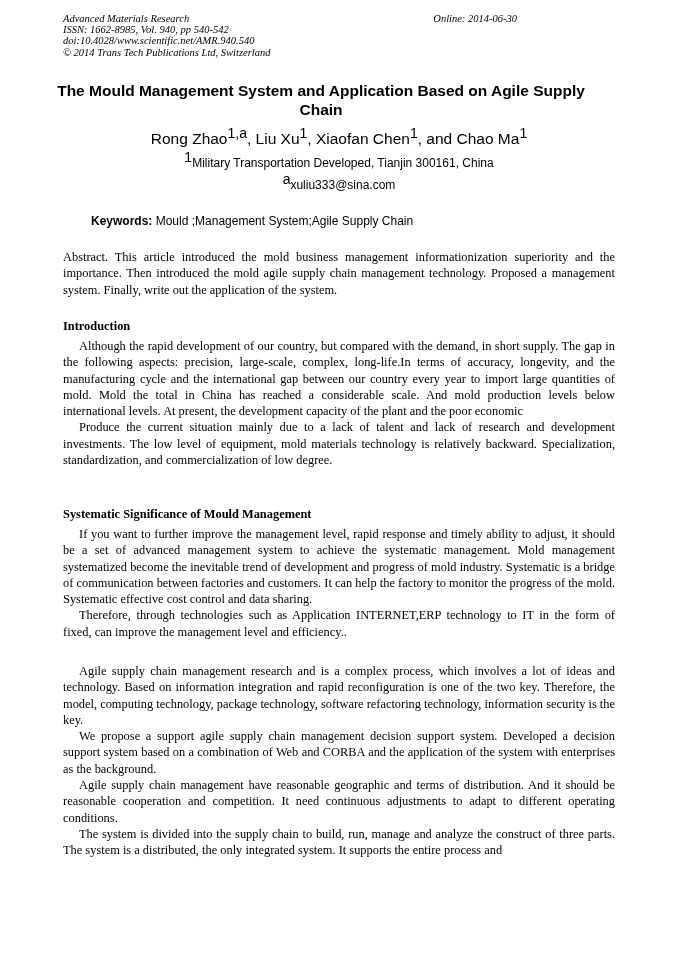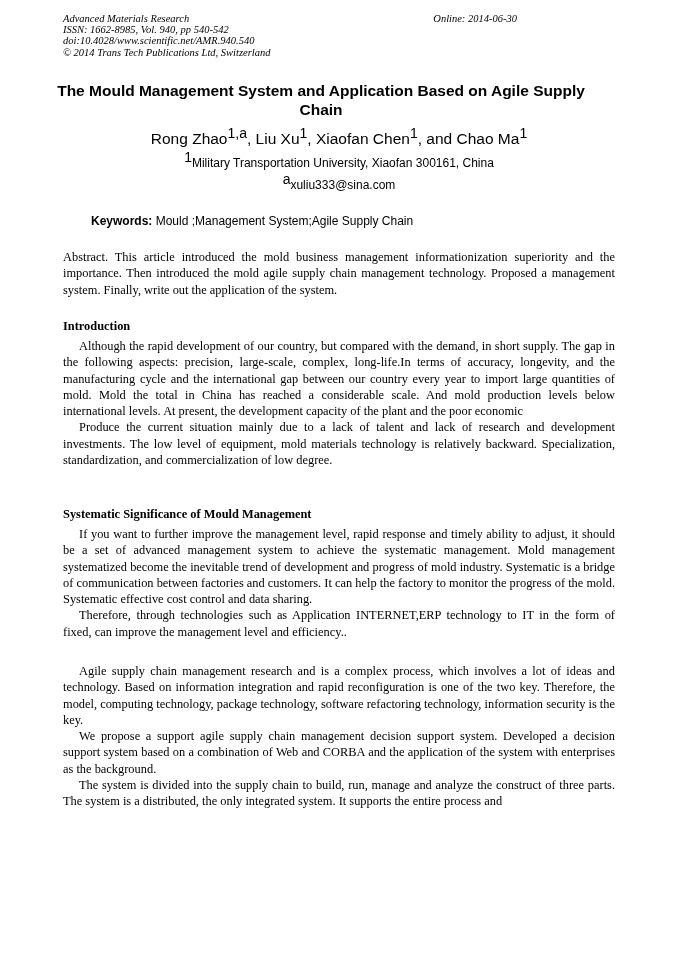--- a/index.html
+++ b/index.html
@@ -62,21 +62,21 @@
   </div>
   <div class="header-right">Online: 2014-06-30</div>
 
   <div class="title">The Mould Management System and Application Based on Agile Supply Chain</div>
 
   <div class="authors">
     <span>Rong Zhao</span><sup>1,a</sup><span>, </span><span>Liu Xu</span><sup>1</sup><span>, </span><span>Xiaofan Chen</span><sup>1</sup><span>, and </span><span>Chao Ma</span><sup>1</sup>
   </div>
 
   <div class="affil">
-    <sup>1</sup><span>Military Transportation University, Xiaofan 300161, China</span>
+    <sup>1</sup><span>Military Transportation Developed, Tianjin 300161, China</span>
   </div>
 
   <div class="email">
     <sup>a</sup><span>xuliu333@sina.com</span>
   </div>
 
   <div class="keywords">
     <b>Keywords:</b><span> Mould ;Management System;Agile Supply Chain</span>
   </div>
 
@@ -92,16 +92,17 @@
 
   <div class="block body-text sec-sys">
     <div class="sec-head">Systematic Significance of Mould Management</div>
     <p class="para">If you want to further improve the management level, rapid response and timely ability to adjust, it should be a set of advanced management system to achieve the systematic management. Mold management systematized become the inevitable trend of development and progress of mold industry. Systematic is a bridge of communication between factories and customers. It can help the factory to monitor the progress of the mold. Systematic effective cost control and data sharing.</p>
     <p class="para">Therefore, through technologies such as Application INTERNET,ERP technology to IT in the form of fixed, can improve the management level and efficiency..</p>
   </div>
 
   <div class="block body-text sec-agile">
     <p class="para">Agile supply chain management research and is a complex process, which involves a lot of ideas and technology. Based on information integration and rapid reconfiguration is one of the two key. Therefore, the model, computing technology, package technology, software refactoring technology, information security is the key.</p>
     <p class="para">We propose a support agile supply chain management decision support system. Developed a decision support system based on a combination of Web and CORBA and the application of the system with enterprises as the background.</p>
+    <p class="para">Agile supply chain management have reasonable geographic and terms of distribution. And it should be reasonable cooperation and competition. It need continuous adjustments to adapt to different operating conditions.</p>
     <p class="para">The system is divided into the supply chain to build, run, manage and analyze the construct of three parts. The system is a distributed, the only integrated system. It supports the entire process and</p>
   </div>
 
 </div>
 
 </body></html>

